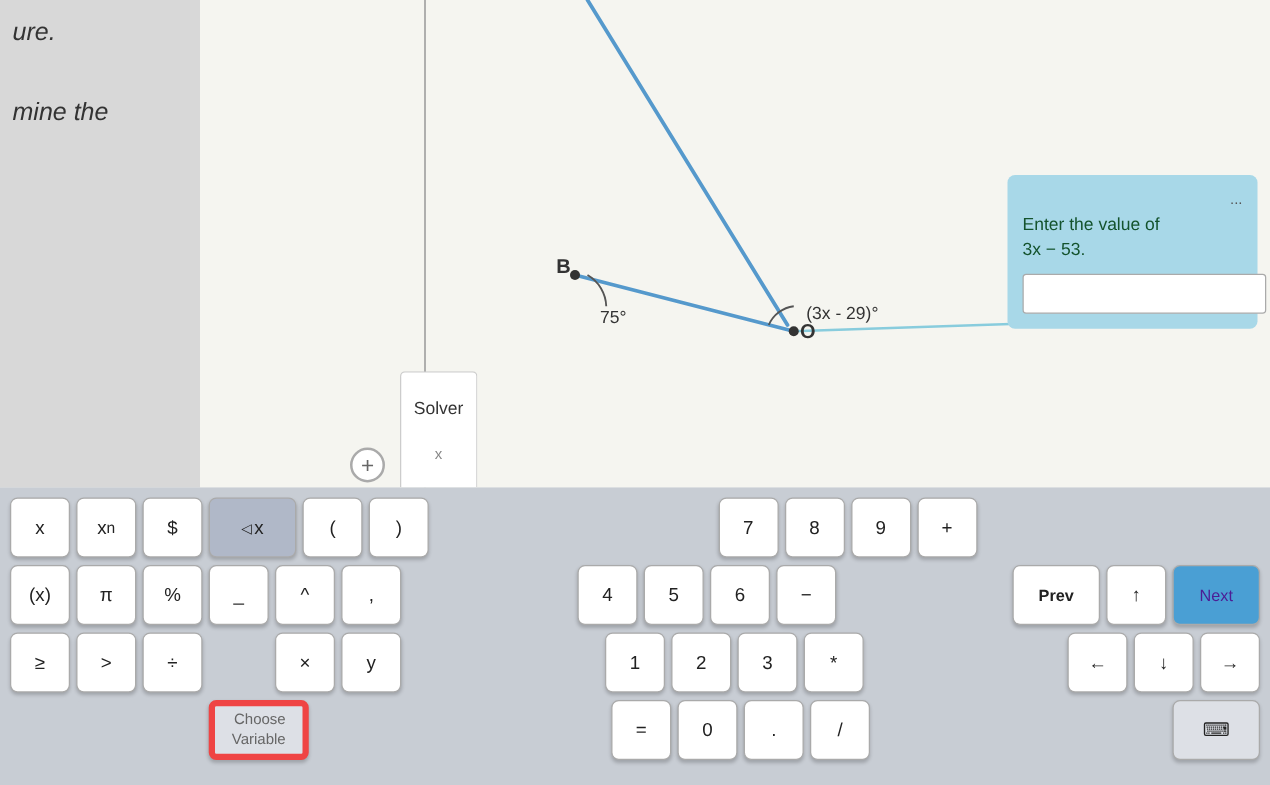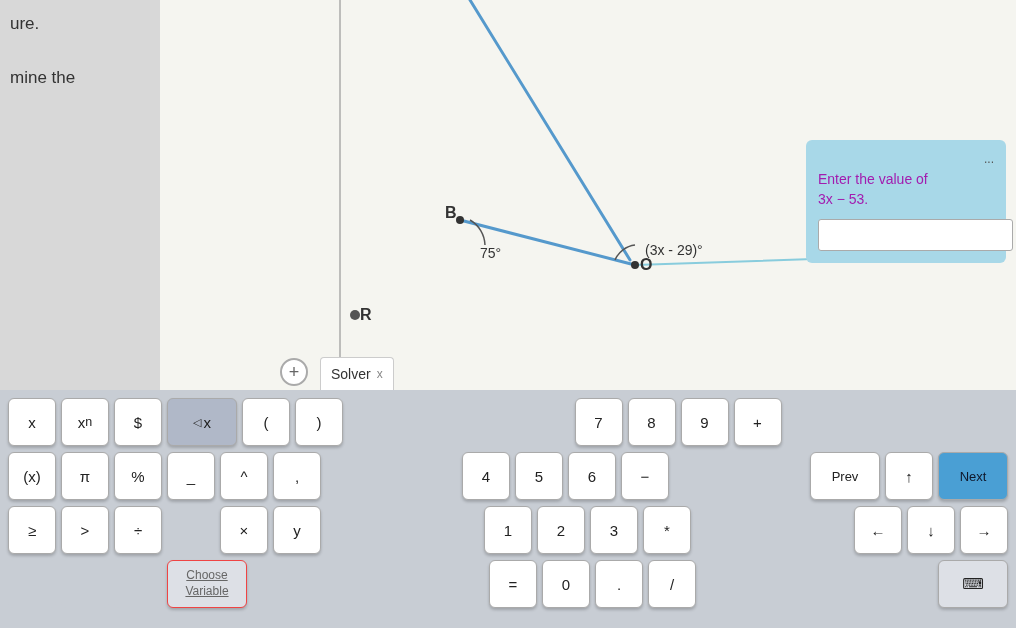--- a/index.html
+++ b/index.html
@@ -26,23 +26,24 @@
     
     .left-sidebar {
       width: 160px;
       height: 390px;
       background: #d8d8d8;
       padding: 10px;
       position: relative;
     }
 
     .sidebar-text {
-      font-size: 17px;
+      font-size: 20px;
       color: #333;
       line-height: 1.6;
+      font-style: italic;
     }
 
     
     .geo-canvas {
       flex: 1;
       height: 390px;
       background: #f5f5f0;
       position: relative;
       overflow: hidden;
     }
@@ -61,21 +62,21 @@
 
     .tooltip-dots {
       font-size: 12px;
       color: #555;
       text-align: right;
       margin-bottom: 4px;
     }
 
     .tooltip-text {
       font-size: 14px;
-      color: #a21caf;
+      color: #14532d;
       margin-bottom: 10px;
       line-height: 1.4;
     }
 
     .tooltip-input-row {
       display: flex;
       align-items: center;
       gap: 4px;
     }
 
@@ -91,27 +92,28 @@
     }
 
     
     .solver-tab {
       position: absolute;
       bottom: 0;
       left: 160px;
       background: white;
       border: 1px solid #ccc;
       border-bottom: none;
-      padding: 8px 10px;
-      display: flex;
-      align-items: center;
-      gap: 6px;
+      padding: 20px 10px;
+      display: flex;
+      align-items: center;
+      gap: 22px;
       font-size: 14px;
       color: #333;
       border-radius: 4px 4px 0 0;
+      flex-direction: column;
     }
 
     .solver-close {
       color: #888;
       font-size: 12px;
       cursor: pointer;
     }
 
     
     .nav-plus {
@@ -168,44 +170,44 @@
     }
 
     .key-enter {
       min-width: 90px;
       font-size: 14px;
     }
 
     .key-prev {
       min-width: 70px;
       font-size: 13px;
+      font-weight: bold;
     }
 
     .key-next {
       min-width: 70px;
       font-size: 13px;
       background: #4a9fd4;
-      color: #0f172a;
+      color: #4c1d95;
     }
 
     .key-x-back {
       background: #b0b8c8;
       min-width: 70px;
     }
 
     .key-choose {
       min-width: 80px;
       height: 48px;
       font-size: 12px;
-      text-align: center;
+      text-align: right;
       line-height: 1.3;
       color: #666;
       background: #dde0e6;
-      border: 1px solid #ef4444;
-      text-decoration: underline;
+      border: 5px solid #ef4444;
     }
 
     .key-keyboard {
       min-width: 70px;
       background: #dde0e6;
     }
 
     
     .geo-svg {
       position: absolute;

